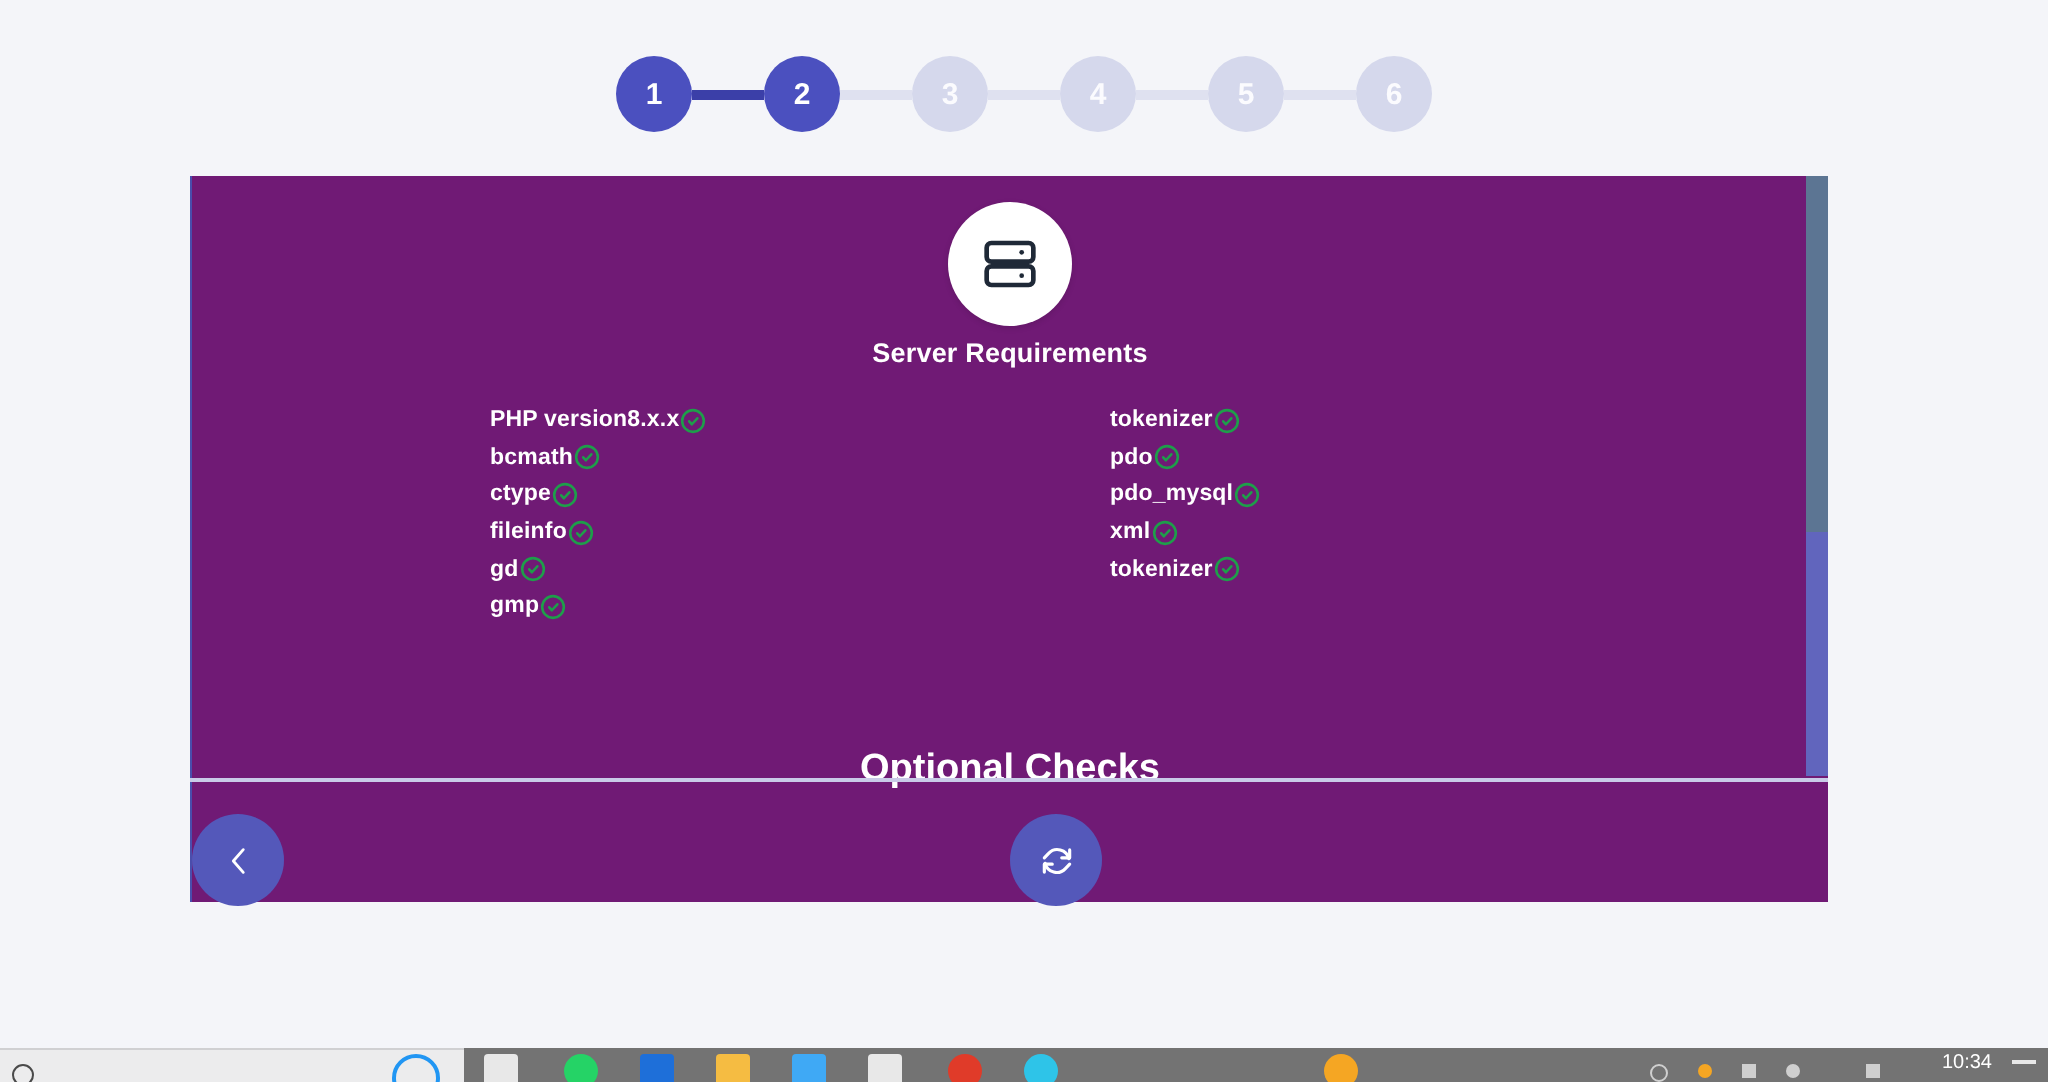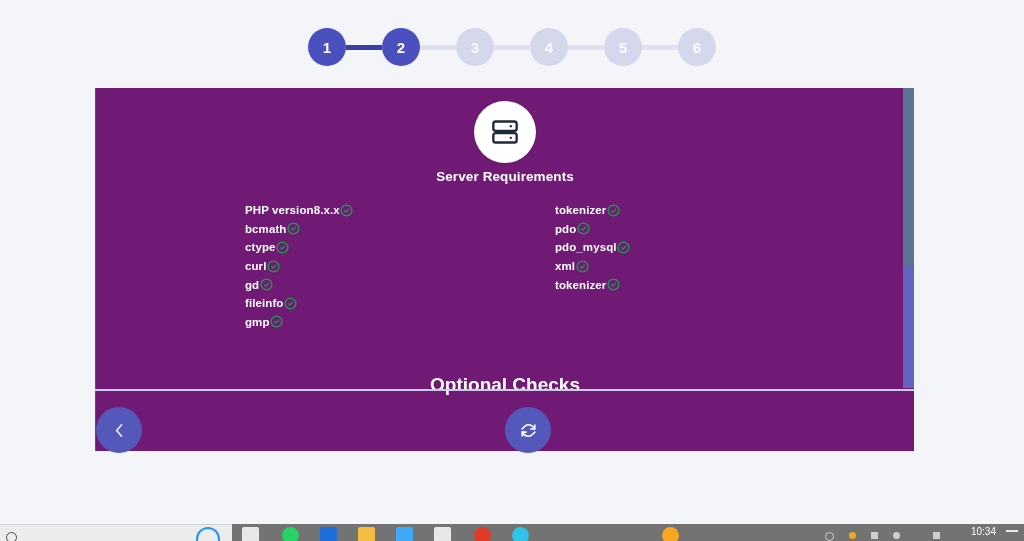--- a/index.html
+++ b/index.html
@@ -325,39 +325,30 @@
           <div class="req-row">
             <span class="req-label">ctype</span>
             <span class="req-status">
               <svg width="13" height="13" viewBox="0 0 24 24" fill="none" stroke="#1e9e4a" stroke-width="2.4" stroke-linecap="round" stroke-linejoin="round">
                   <circle cx="12" cy="12" r="10"></circle>
                   <polyline points="8.5,12.3 11,15 16,9.5"></polyline>
                 </svg>
             </span>
           </div>
           <div class="req-row">
-            <span class="req-label">curl</span>
+            <span class="req-label">fileinfo</span>
             <span class="req-status">
               <svg width="13" height="13" viewBox="0 0 24 24" fill="none" stroke="#1e9e4a" stroke-width="2.4" stroke-linecap="round" stroke-linejoin="round">
                   <circle cx="12" cy="12" r="10"></circle>
                   <polyline points="8.5,12.3 11,15 16,9.5"></polyline>
                 </svg>
             </span>
           </div>
           <div class="req-row">
             <span class="req-label">gd</span>
-            <span class="req-status">
-              <svg width="13" height="13" viewBox="0 0 24 24" fill="none" stroke="#1e9e4a" stroke-width="2.4" stroke-linecap="round" stroke-linejoin="round">
-                  <circle cx="12" cy="12" r="10"></circle>
-                  <polyline points="8.5,12.3 11,15 16,9.5"></polyline>
-                </svg>
-            </span>
-          </div>
-          <div class="req-row">
-            <span class="req-label">fileinfo</span>
             <span class="req-status">
               <svg width="13" height="13" viewBox="0 0 24 24" fill="none" stroke="#1e9e4a" stroke-width="2.4" stroke-linecap="round" stroke-linejoin="round">
                   <circle cx="12" cy="12" r="10"></circle>
                   <polyline points="8.5,12.3 11,15 16,9.5"></polyline>
                 </svg>
             </span>
           </div>
           <div class="req-row">
             <span class="req-label">gmp</span>
             <span class="req-status">

